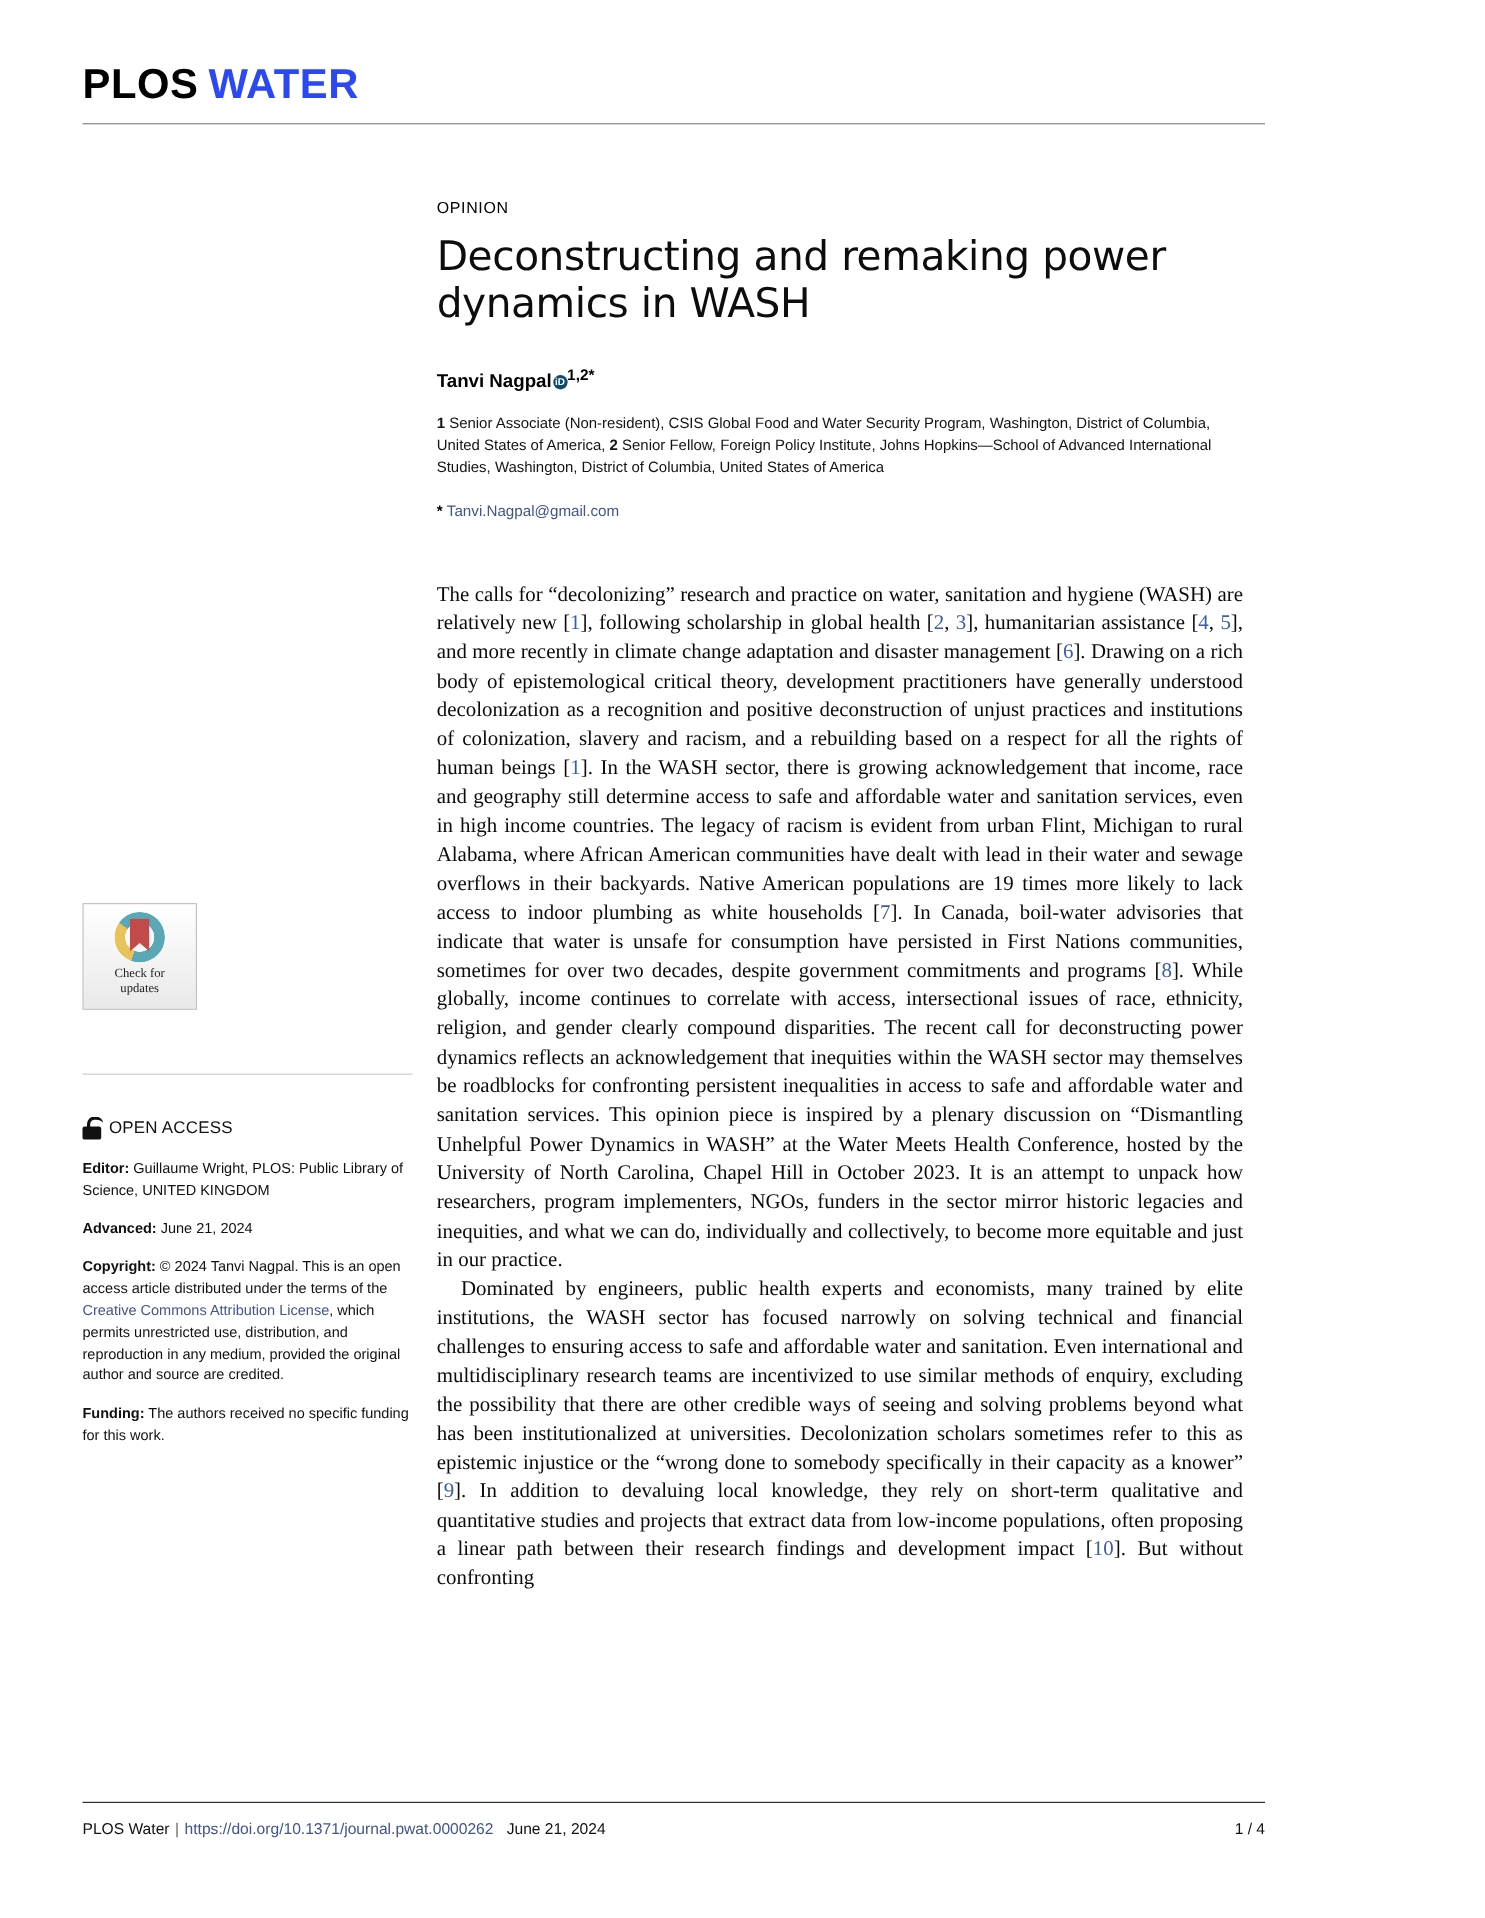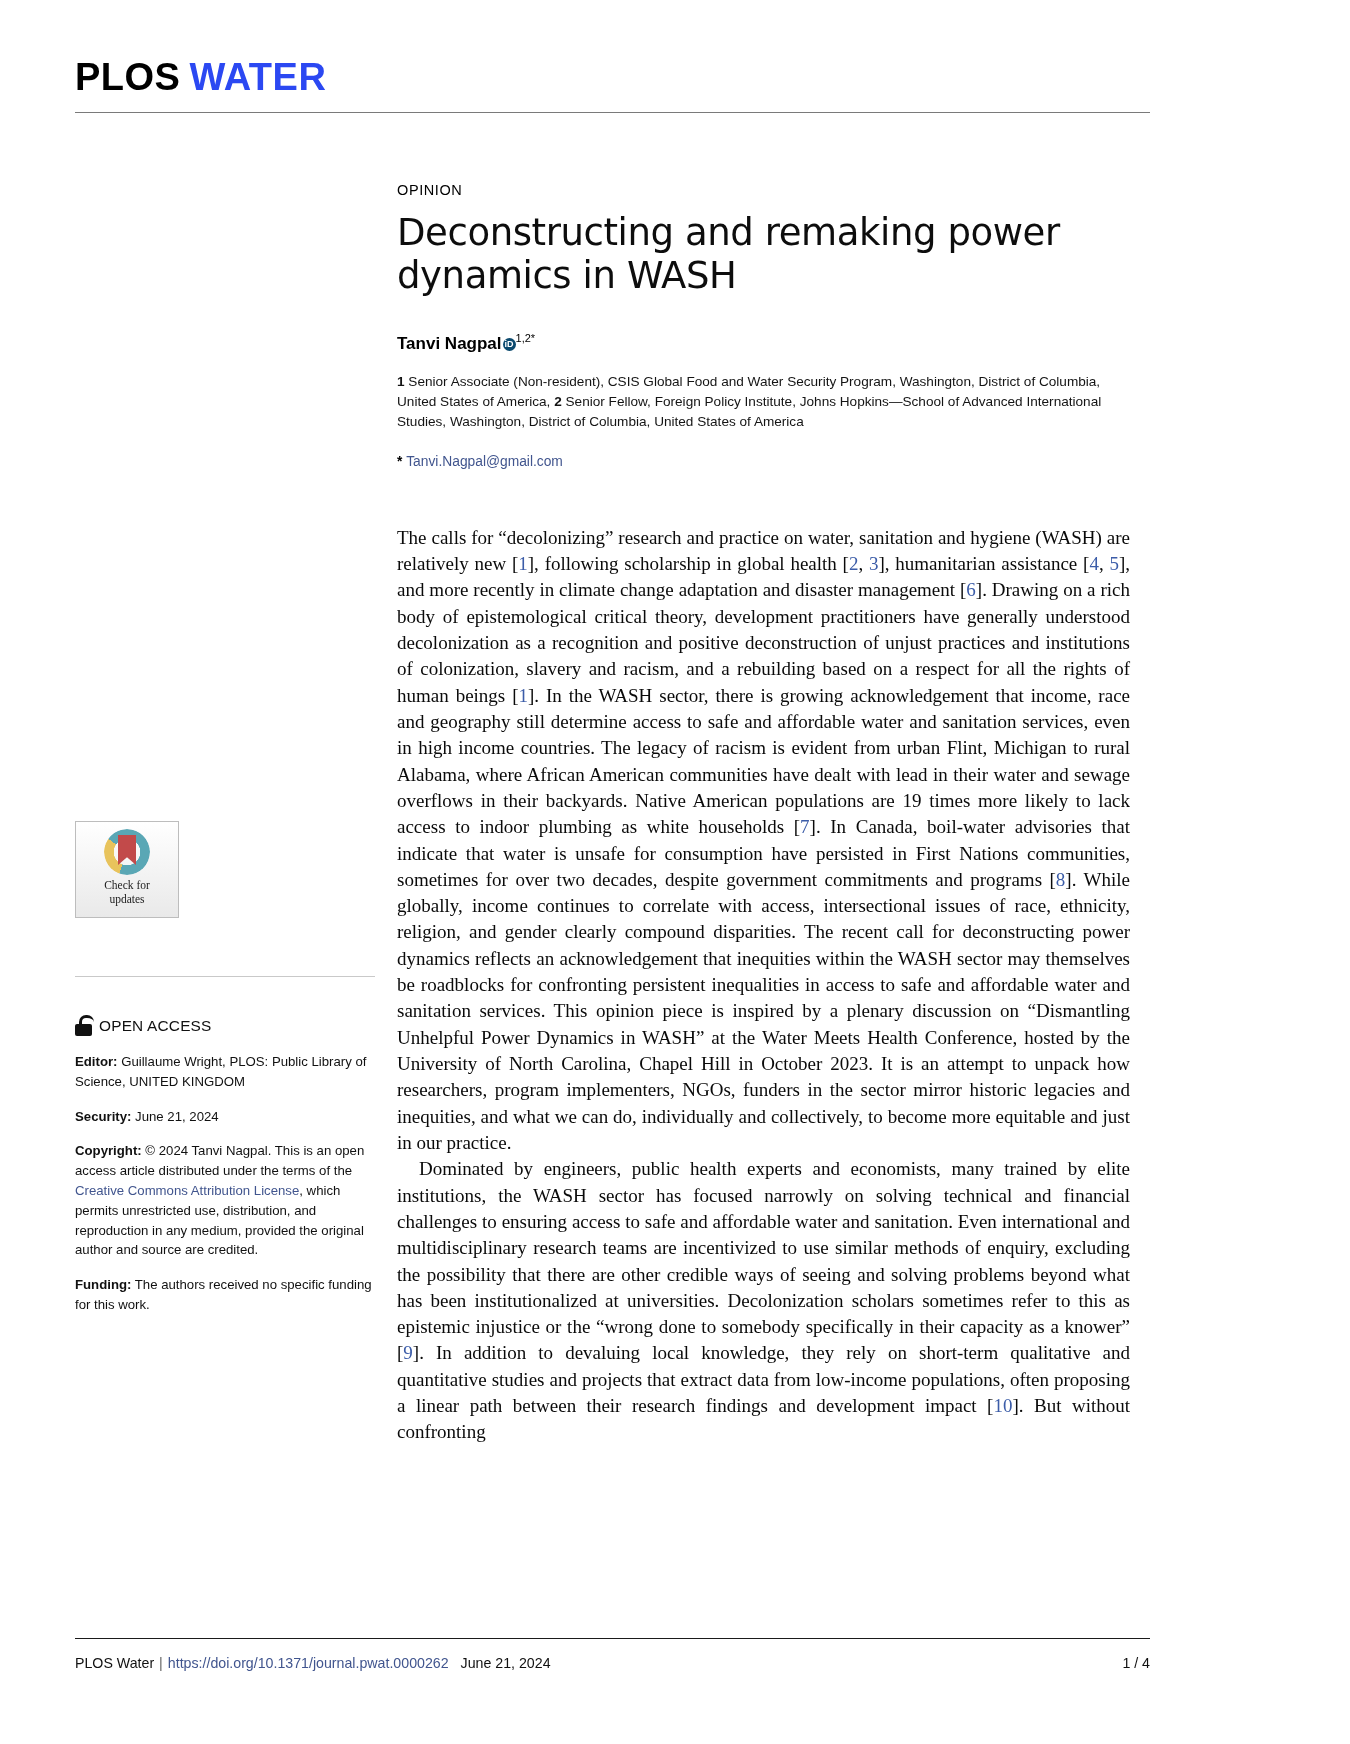--- a/index.html
+++ b/index.html
@@ -98,21 +98,21 @@
     background: #0c4a6e;
     color: #ffffff;
     font-size: 9px;
     font-weight: 700;
     line-height: 13px;
     text-align: center;
     vertical-align: 1px;
     margin-left: 1px;
     font-family: "Liberation Sans", sans-serif;
   }
-  .authors sup { font-size: 11px; font-weight: 400; }
+  .authors sup { font-size: 14px; font-weight: 700; }
   .affiliations {
     font-size: 13.6px;
     line-height: 1.47;
     color: #141414;
     margin: 0 0 22px 0;
   }
   .affiliations b { font-weight: 700; }
   .corresp {
     font-size: 13.8px;
     color: #000;
@@ -308,21 +308,21 @@
         <span class="lock-icon">
           <span class="lock-shackle"></span>
           <span class="lock-body"></span>
         </span>
         <span class="oa-label">OPEN ACCESS</span>
       </div>
 
 
       <p class="meta"><b>Editor:</b><span> Guillaume Wright, PLOS: Public Library of Science, UNITED KINGDOM</span></p>
 
-      <p class="meta"><b>Security:</b><span> June 21, 2024</span></p>
+      <p class="meta"><b>Advanced:</b><span> June 21, 2024</span></p>
 
       <p class="meta"><b>Copyright:</b><span> © 2024 Tanvi Nagpal. This is an open access article distributed under the terms of the </span><a class="link" href="#">Creative Commons Attribution License</a><span>, which permits unrestricted use, distribution, and reproduction in any medium, provided the original author and source are credited.</span></p>
 
       <p class="meta"><b>Funding:</b><span> The authors received no specific funding for this work.</span></p>
 
 
     </div>
   </div>
 
   <div class="mainbody">

